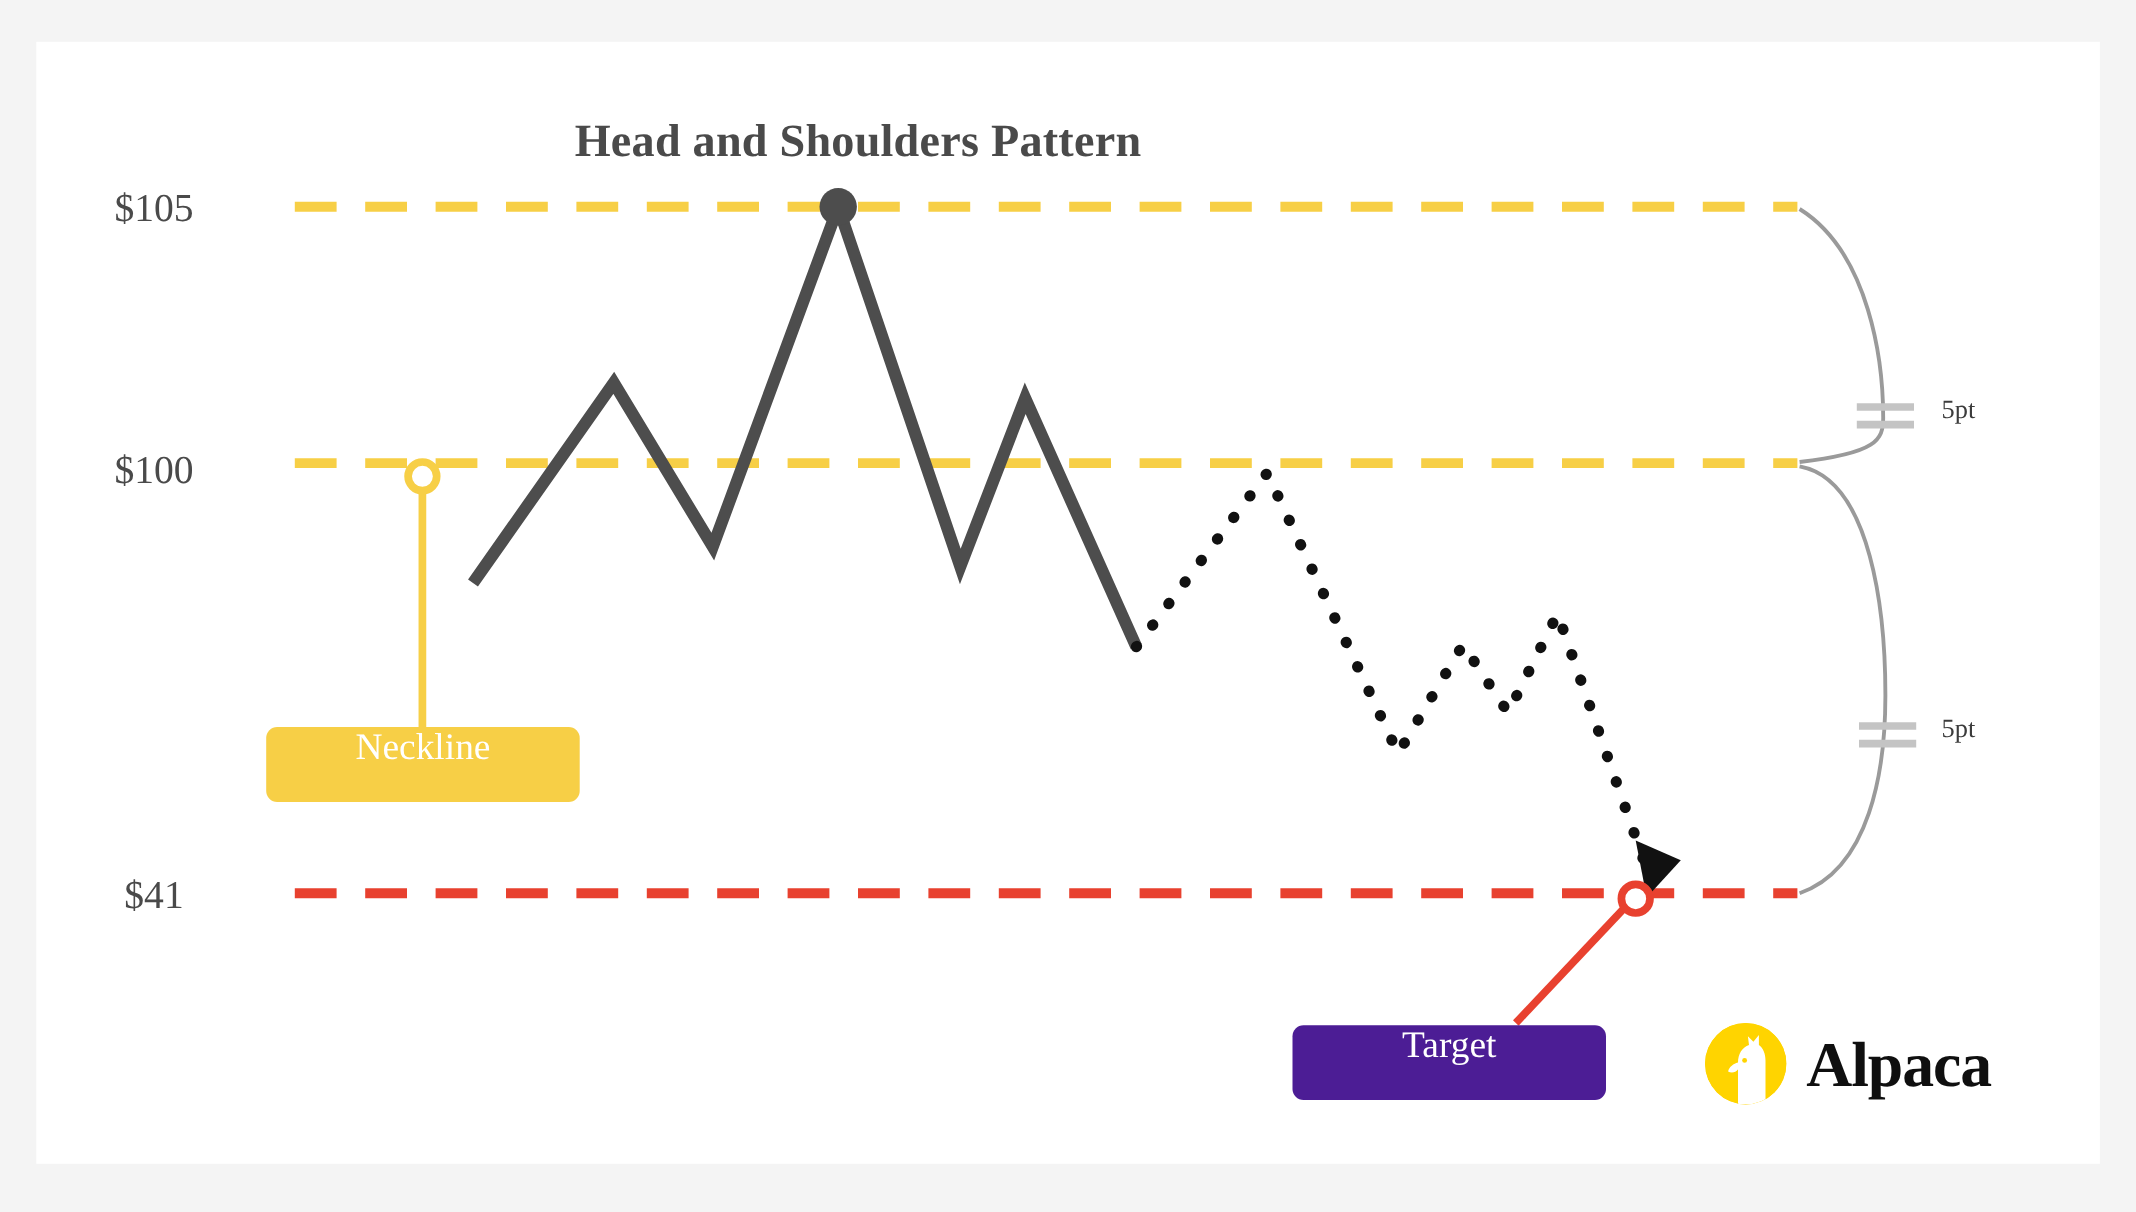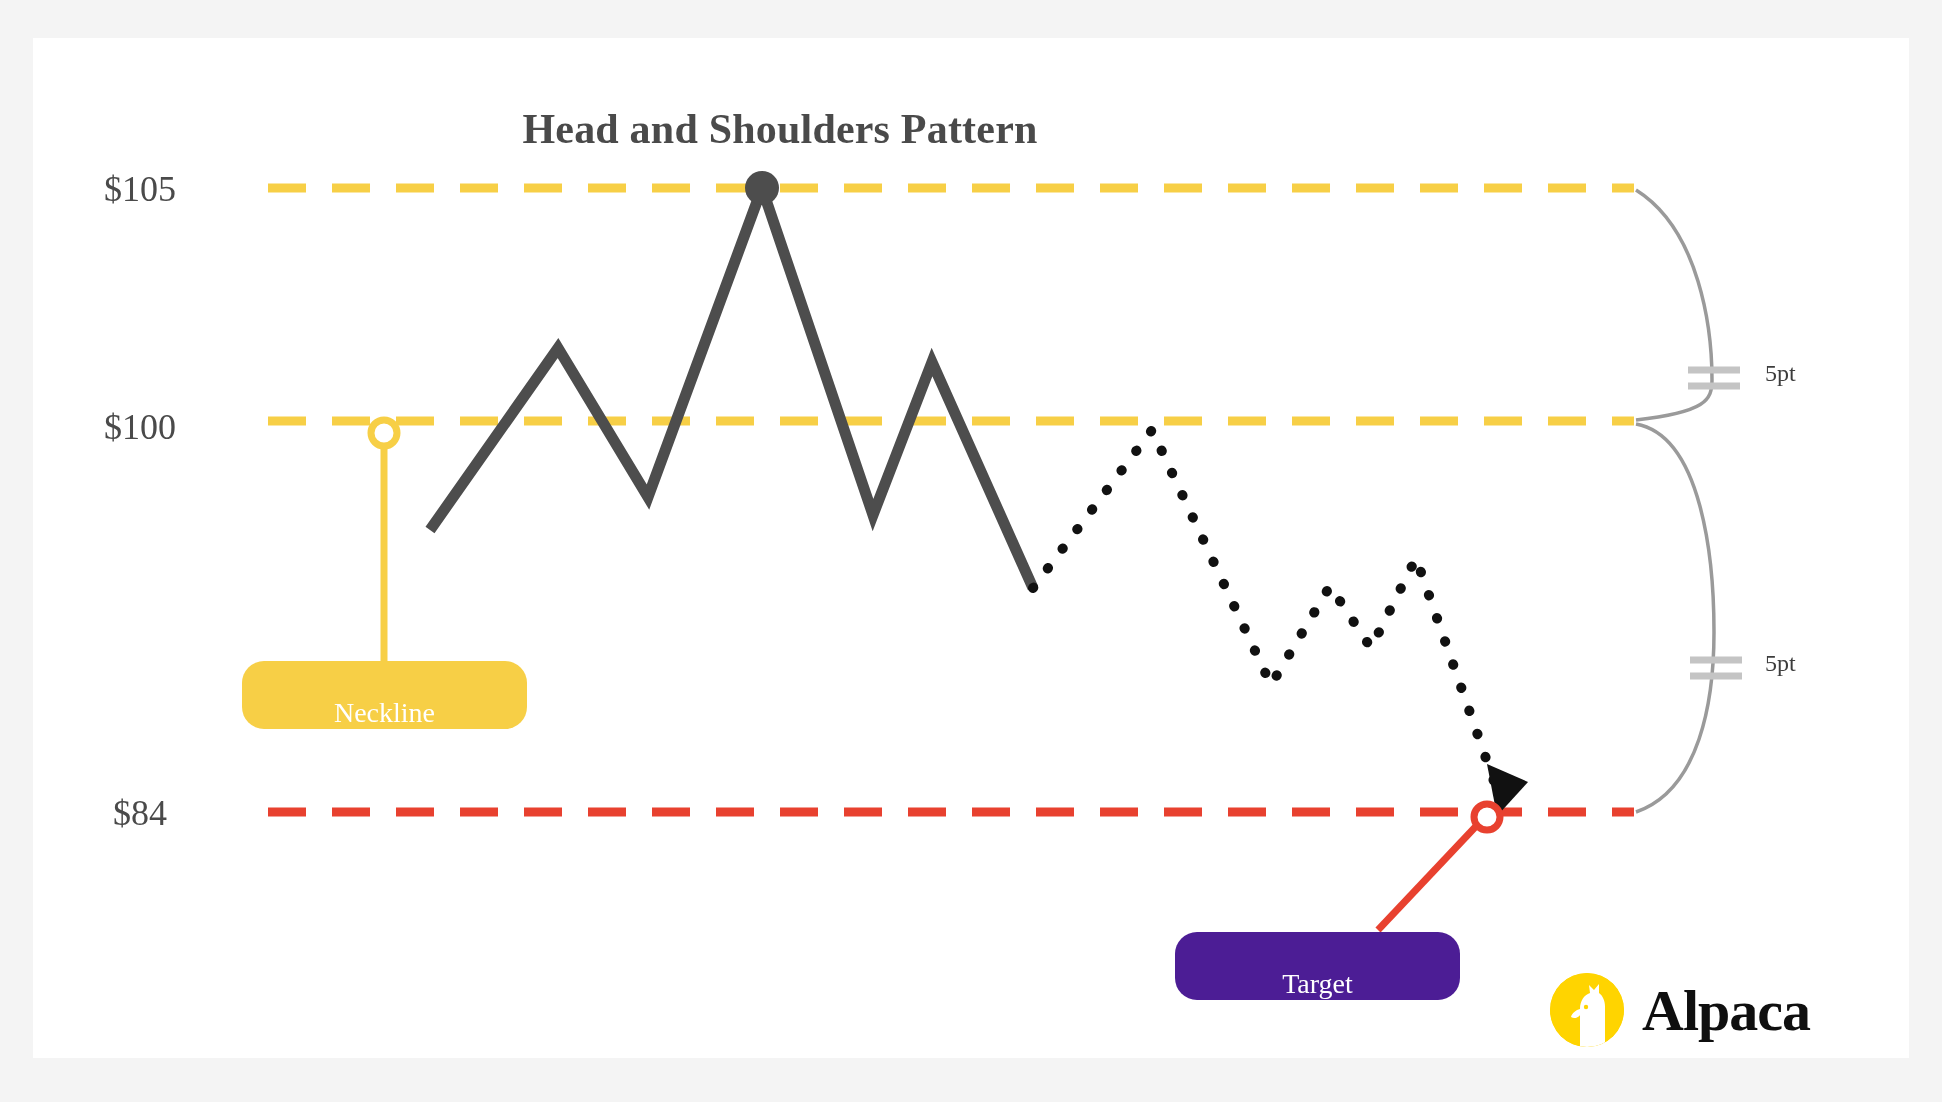--- a/index.html
+++ b/index.html
@@ -50,25 +50,25 @@
     white-space: nowrap;
   }
   .brace-label {
     position: absolute;
     font-size: 24px;
     color: #3c3c3c;
     white-space: nowrap;
   }
   .tag {
     position: absolute;
-    border-radius: 22px;
+    border-radius: 10px;
     color: #ffffff;
-    font-size: 28px;
+    font-size: 34px;
     display: flex;
-    align-items: flex-end;
+    align-items: flex-start;
     justify-content: center;
     box-sizing: border-box;
   }
   .tag-neckline {
     left: 242px;
     top: 661px;
     width: 285px;
     height: 68px;
     background: #f7cf46;
   }
@@ -79,21 +79,20 @@
     height: 68px;
     background: #4c1d95;
   }
   .logo-wrap {
     position: absolute;
     left: 1550px;
     top: 930px;
     display: flex;
     align-items: center;
     gap: 18px;
-    margin-top: 43px;
   }
   .logo-mark {
     width: 74px;
     height: 74px;
     border-radius: 50%;
     background: #ffd400;
     position: relative;
     overflow: hidden;
   }
   .logo-word {
@@ -140,21 +139,21 @@
     <path d="M 1636 424 C 1702 436, 1714 560, 1714 632
              C 1714 700, 1700 790, 1636 812" fill="none" stroke="#9a9a9a" stroke-width="3.5"></path>
     <line x1="1690" y1="660" x2="1742" y2="660" stroke="#c4c4c4" stroke-width="7"></line>
     <line x1="1690" y1="676" x2="1742" y2="676" stroke="#c4c4c4" stroke-width="7"></line>
   </svg>
 
   <div class="chart-title">Head and Shoulders Pattern</div>
 
   <div class="axis-label" style="left:40px; top:168px; width:200px;">$105</div>
   <div class="axis-label" style="left:40px; top:406px; width:200px;">$100</div>
-  <div class="axis-label" style="left:40px; top:792px; width:200px;">$84</div>
+  <div class="axis-label" style="left:40px; top:792px; width:200px;">$41</div>
 
   <div class="brace-label" style="left:1765px; top:360px;">5pt</div>
   <div class="brace-label" style="left:1765px; top:650px;">5pt</div>
 
   <div class="tag tag-neckline">
     <span>Neckline</span>
   </div>
 
   <div class="tag tag-target">
     <span>Target</span>

